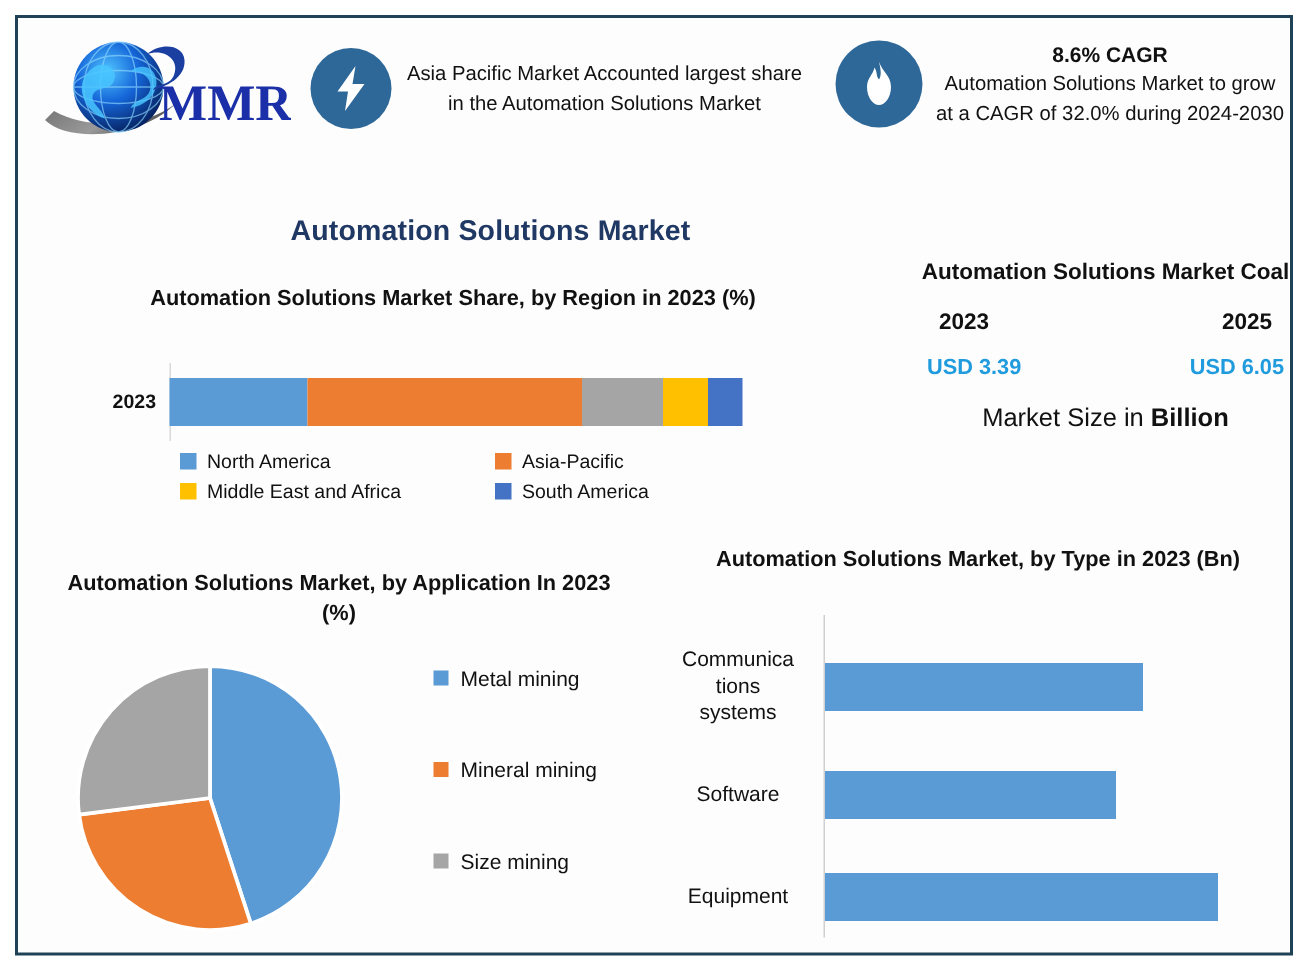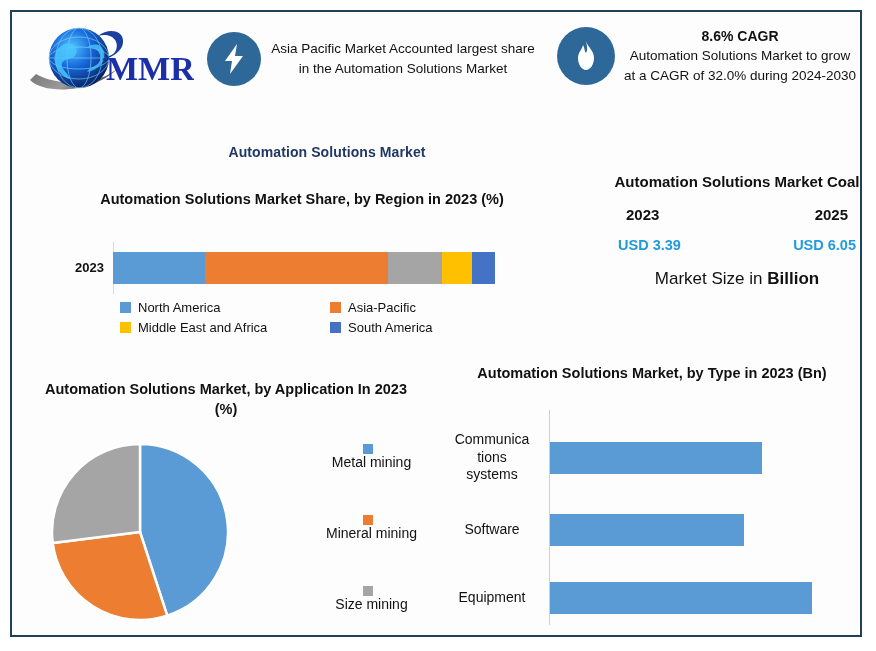--- a/index.html
+++ b/index.html
@@ -44,21 +44,21 @@
     line-height:1.45;
     color:#111;
     padding-left:8px;
   }
   .hl-strong{font-weight:bold;font-size:14px;display:block;}
 
   
   .main-title{
     position:absolute;left:0;top:132px;width:630px;
     text-align:center;
-    font-size:14px;font-weight:bold;
+    font-size:19px;font-weight:bold;
     color:#1F3864;
     letter-spacing:.1px;
   }
 
   
   .panel{position:absolute;}
   #panel-region{left:20px;top:178px;width:520px;height:170px;}
 
   .chart-title{
     text-align:center;font-size:14.5px;font-weight:bold;color:#111;
@@ -104,21 +104,21 @@
     text-align:center;margin-top:16px;font-size:17px;color:#111;
   }
   .ms-foot b{font-weight:bold;}
 
   
   #panel-pie{left:15px;top:368px;width:430px;height:255px;}
   #pie-title{width:370px;margin-left:14px;}
   .pie-area{position:absolute;left:0;top:52px;width:430px;height:200px;}
   .pie-svg{position:absolute;left:18px;top:2px;}
   .pie-legend{position:absolute;left:262px;top:12px;width:165px;}
-  .pie-lg-item{display:flex;align-items:center;margin-bottom:45px;font-size:14px;color:#111;flex-direction:column;}
+  .pie-lg-item{display:flex;align-items:center;margin-bottom:45px;font-size:14px;color:#111;}
   .pie-lg-sw{width:10px;height:10px;margin-right:8px;flex:0 0 auto;}
 
   
   #panel-type{left:430px;top:352px;width:420px;height:270px;}
   #type-title{width:400px;margin-left:10px;}
   .type-area{position:absolute;left:0;top:46px;width:420px;height:215px;}
   .type-axis{position:absolute;left:107px;top:0;width:1px;height:215px;background:#d0d0d0;}
   .type-row{position:absolute;left:0;width:420px;height:60px;}
   .type-cat{
     position:absolute;left:0;top:0;width:100px;

